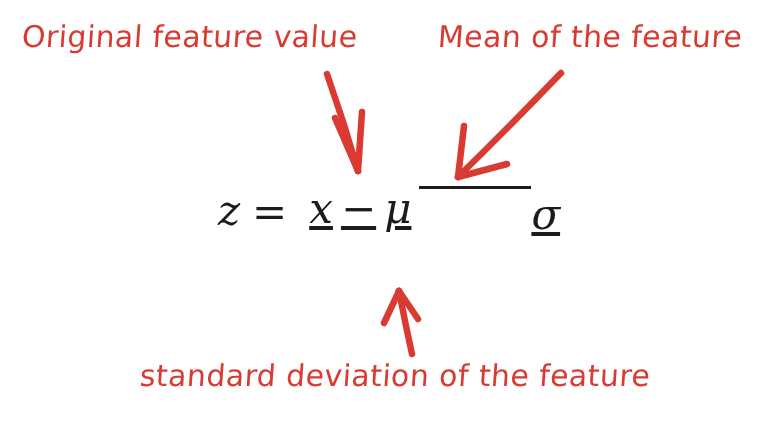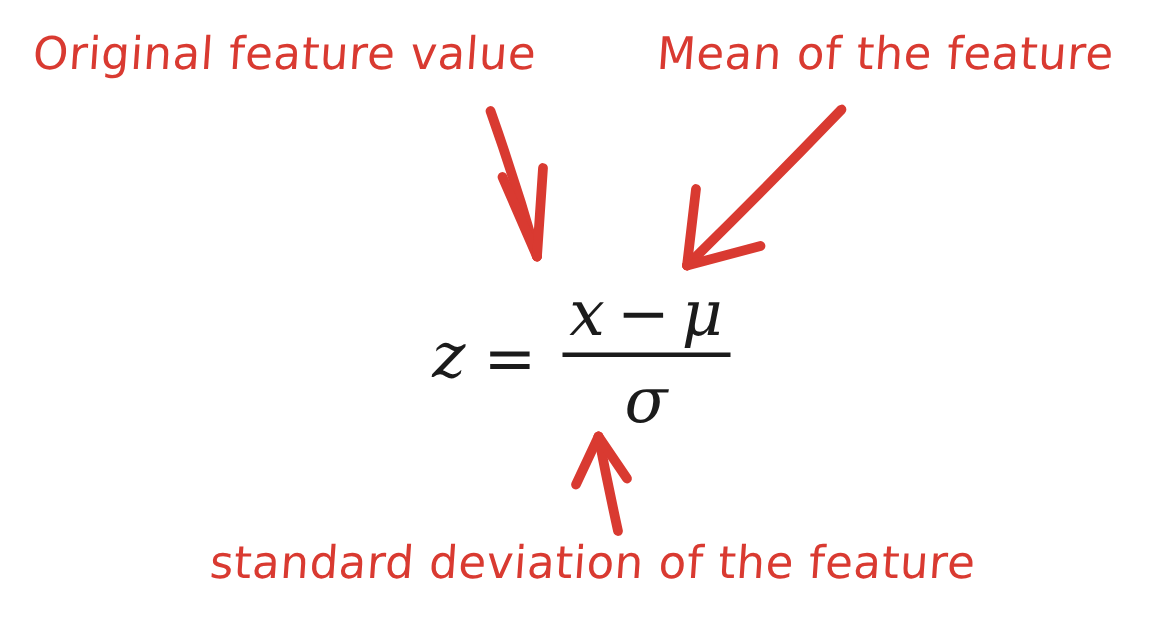--- a/index.html
+++ b/index.html
@@ -80,25 +80,26 @@
   .f-eq {
     font-style: normal;
     font-size: 42px;
     line-height: 1;
     padding: 0 14px 0 10px;
     position: relative;
     top: 2px;
   }
   .fraction {
     display: inline-flex;
-    flex-direction: column;
-    align-items: center;
+    flex-direction: row;
+    align-items: flex-start;
     justify-content: center;
     position: relative;
     top: 1px;
+    text-decoration: underline;
   }
   .frac-num {
     font-size: 42px;
     font-style: italic;
     line-height: 1.08;
     padding: 0 8px 4px 8px;
     white-space: nowrap;
   }
   .frac-num .op {
     font-style: normal;

